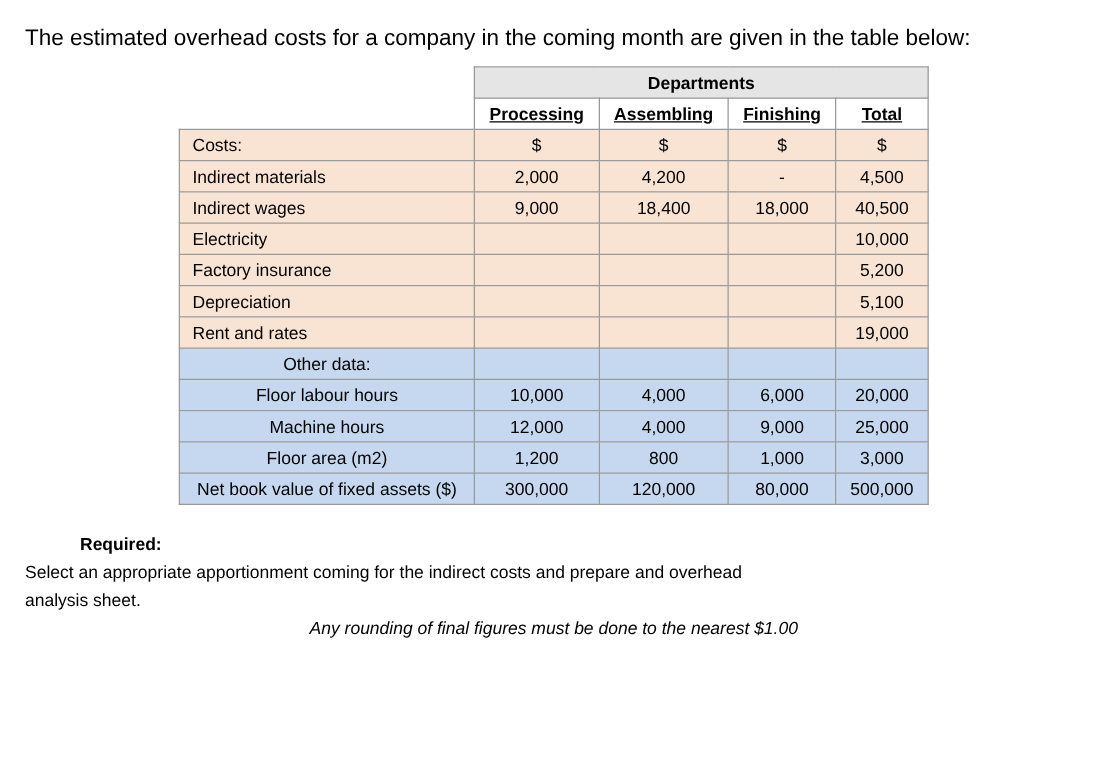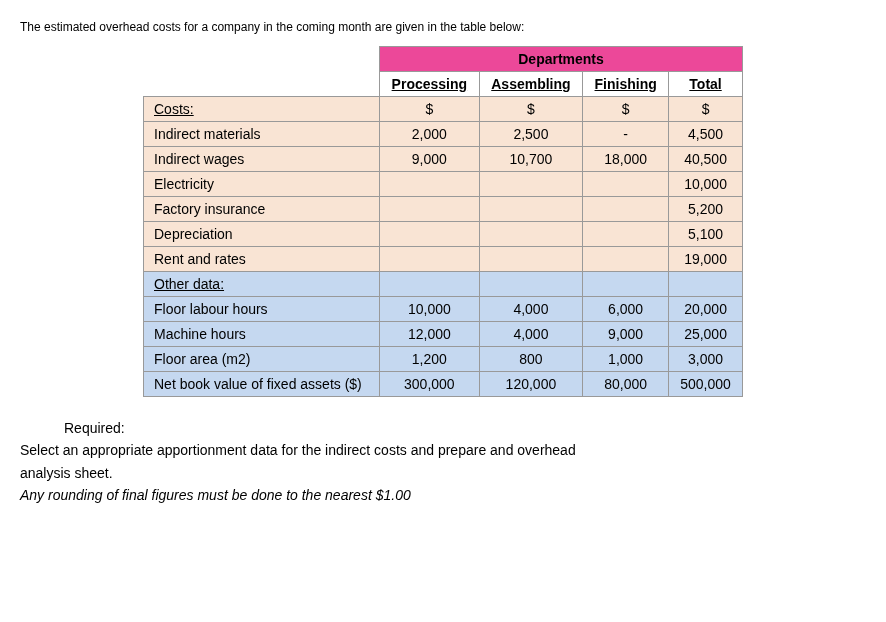--- a/index.html
+++ b/index.html
@@ -6,21 +6,21 @@
     body {
       font-family: Arial, sans-serif;
       font-size: 14px;
       background: #fff;
       color: #000;
       padding: 20px;
       width: 886px;
     }
     .intro-text {
       margin-bottom: 12px;
-      font-size: 12px;
+      font-size: 18px;
     }
     .table-wrapper {
       display: flex;
       justify-content: center;
       margin-bottom: 20px;
     }
     table {
       border-collapse: collapse;
       min-width: 600px;
     }
@@ -39,45 +39,46 @@
       background: #fff;
       text-decoration: underline;
     }
     
     .costs-row td {
       background-color: #f9e4d4;
     }
     
     .other-row td {
       background-color: #c5d8f0;
+      text-align: center;
     }
     .underline-label {
-      text-decoration: underline;
       margin-top: 16px;
     }
     .required-section {
       font-size: 14px;
       line-height: 1.6;
     }
     .required-section .bold {
-      font-weight: normal;
+      font-weight: bold;
       padding-left: 44px;
     }
     .required-section .italic {
       font-style: italic;
+      text-align: center;
     }
     
     .empty-top {
       background: #fff;
       border: none;
     }
     
     .dept-span {
       font-weight: bold;
-      background: #ec4899;
+      background: #e5e5e5;
     }
   </style>
 </head>
 <body>
 
 <p class="intro-text">The estimated overhead costs for a company in the coming month are given in the table below:</p>
 
 <div class="table-wrapper">
   <table>
     <thead>
@@ -101,29 +102,29 @@
         </td>
         <td>$</td>
         <td>$</td>
         <td>$</td>
         <td>$</td>
       </tr>
 
       <tr class="costs-row">
         <td class="col-label">Indirect materials</td>
         <td>2,000</td>
-        <td>2,500</td>
+        <td>4,200</td>
         <td>-</td>
         <td>4,500</td>
       </tr>
 
       <tr class="costs-row">
         <td class="col-label">Indirect wages</td>
         <td>9,000</td>
-        <td>10,700</td>
+        <td>18,400</td>
         <td>18,000</td>
         <td>40,500</td>
       </tr>
 
       <tr class="costs-row">
         <td class="col-label">Electricity</td>
         <td></td>
         <td></td>
         <td></td>
         <td>10,000</td>
@@ -193,16 +194,16 @@
         <td>120,000</td>
         <td>80,000</td>
         <td>500,000</td>
       </tr>
     </tbody>
   </table>
 </div>
 
 <div class="required-section">
   <p><span class="bold">Required:</span></p>
-  <p>Select an appropriate apportionment data for the indirect costs and prepare and overhead</p>
+  <p>Select an appropriate apportionment coming for the indirect costs and prepare and overhead</p>
   <p>analysis sheet.</p>
   <p class="italic">Any rounding of final figures must be done to the nearest $1.00</p>
 </div>
 
 </body></html>

